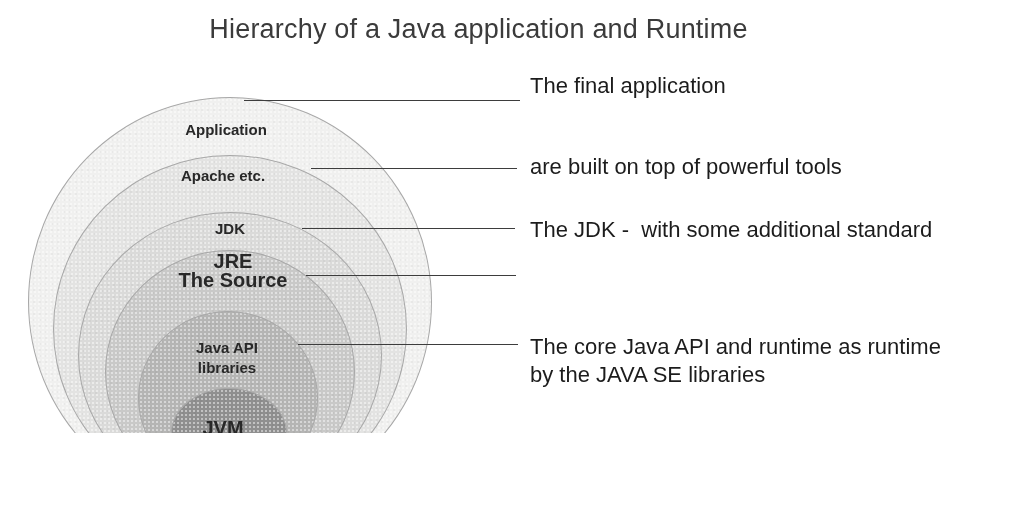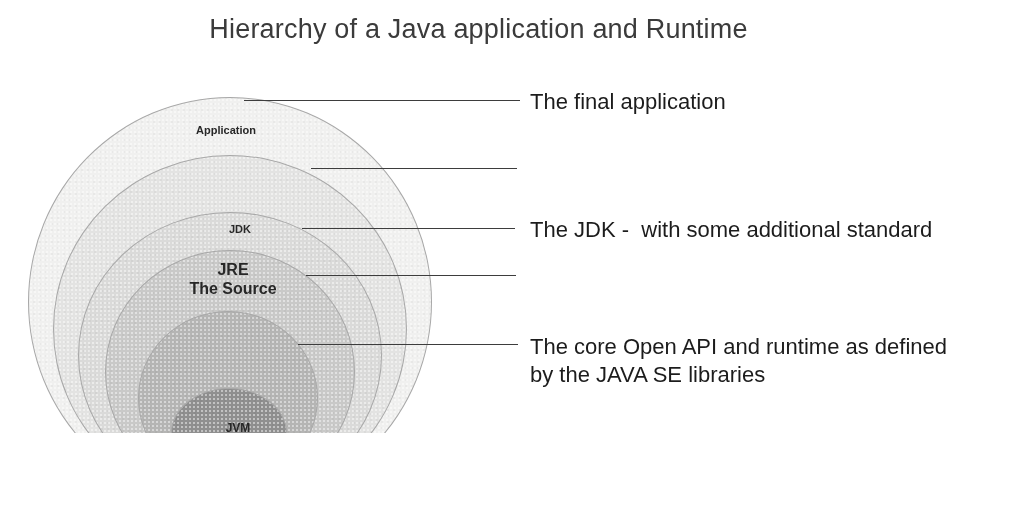--- a/index.html
+++ b/index.html
@@ -24,45 +24,45 @@
   }
   .ring-application{left:28px;top:97px;width:404px;height:410px;}
   .ring-oss        {left:53px;top:155px;width:354px;height:348px;}
   .ring-jdk        {left:78px;top:212px;width:304px;height:287px;}
   .ring-jre        {left:105px;top:250px;width:250px;height:244px;}
   .ring-api        {left:138px;top:311px;width:180px;height:174px;}
   .ring-jvm        {left:171px;top:388px;width:116px;height:90px;}
   
   .vlabel{
     position:absolute;transform:translateX(-50%);
-    text-align:center;font-weight:700;font-size:11px;line-height:20px;
+    text-align:center;font-weight:700;font-size:15px;line-height:20px;
     color:#282828;white-space:nowrap;
   }
   .vlabel span{display:block;}
   .vlabel-application{left:226px;top:120px;}
   .vlabel-oss        {left:223px;top:166px;}
-  .vlabel-jdk        {left:240px;top:219px;}
-  .vlabel-jre        {left:233px;top:260px;font-size:16px;line-height:19px;}
+  .vlabel-jdk        {left:230px;top:219px;}
+  .vlabel-jre        {left:233px;top:252px;font-size:20px;line-height:19px;}
   .vlabel-api        {left:227px;top:338px;}
-  .vlabel-jvm        {left:238px;top:418px;font-size:12px;}
+  .vlabel-jvm        {left:223px;top:418px;font-size:20px;}
   
   .cline{position:absolute;height:0;border-top:1.5px solid #3d3d3d;}
   .cline-1{left:244px;top:100px;width:276px;}
   .cline-2{left:311px;top:168px;width:206px;}
   .cline-3{left:302px;top:228px;width:213px;}
   .cline-4{left:306px;top:275px;width:210px;}
   .cline-5{left:298px;top:344px;width:220px;}
   .cline-6{left:281px;top:452px;width:239px;}
   
   .callout{
     position:absolute;left:530px;font-size:22px;line-height:28px;
     color:#1c1c1c;
   }
   .callout span{display:block;white-space:pre-wrap;}
-  .callout-1{top:88px;}
+  .callout-1{top:72px;}
   .callout-2{top:153px;}
   .callout-3{top:216px;}
   .callout-4{top:260px;}
   .callout-5{top:333px;}
   .callout-6{top:439px;}
 </style>
 </head>
 <body>
 
 <div class="canvas">
@@ -73,45 +73,51 @@
   <div class="ring ring-oss" style="background-color: rgb(227, 227, 226);"></div>
   <div class="ring ring-jdk" style="background-color: rgb(218, 218, 217);"></div>
   <div class="ring ring-jre" style="background-color: rgb(201, 201, 200);"></div>
   <div class="ring ring-api" style="background-color: rgb(181, 181, 180);"></div>
   <div class="ring ring-jvm" style="background-color: rgb(143, 143, 143);"></div>
 
   <div class="vlabel vlabel-application">
     <span>Application</span>
   </div>
   <div class="vlabel vlabel-oss">
+    <span>Apache etc.</span>
   </div>
   <div class="vlabel vlabel-jdk">
     <span>JDK</span>
   </div>
   <div class="vlabel vlabel-jre">
     <span>JRE</span>
     <span>The Source</span>
+  </div>
+  <div class="vlabel vlabel-api">
+    <span>Java API</span>
+    <span>libraries</span>
   </div>
   <div class="vlabel vlabel-jvm">
     <span>JVM</span>
   </div>
 
   <div class="cline cline-1" style="border-top-color: rgb(61, 61, 61);"></div>
   <div class="cline cline-2" style="border-top-color: rgb(61, 61, 61);"></div>
   <div class="cline cline-3" style="border-top-color: rgb(61, 61, 61);"></div>
   <div class="cline cline-4" style="border-top-color: rgb(61, 61, 61);"></div>
   <div class="cline cline-5" style="border-top-color: rgb(61, 61, 61);"></div>
   <div class="cline cline-6" style="border-top-color: rgb(61, 61, 61);"></div>
 
   <div class="callout callout-1">
     <span>The final application</span>
   </div>
   <div class="callout callout-2">
+    <span>are built on top of powerful tools</span>
   </div>
   <div class="callout callout-3">
     <span>The JDK -  with some additional standard</span>
   </div>
   <div class="callout callout-5">
-    <span>The core Open API and runtime as defined</span>
+    <span>The core Java API and runtime as runtime</span>
     <span>by the JAVA SE libraries</span>
   </div>
 
 </div>
 
 </body></html>

